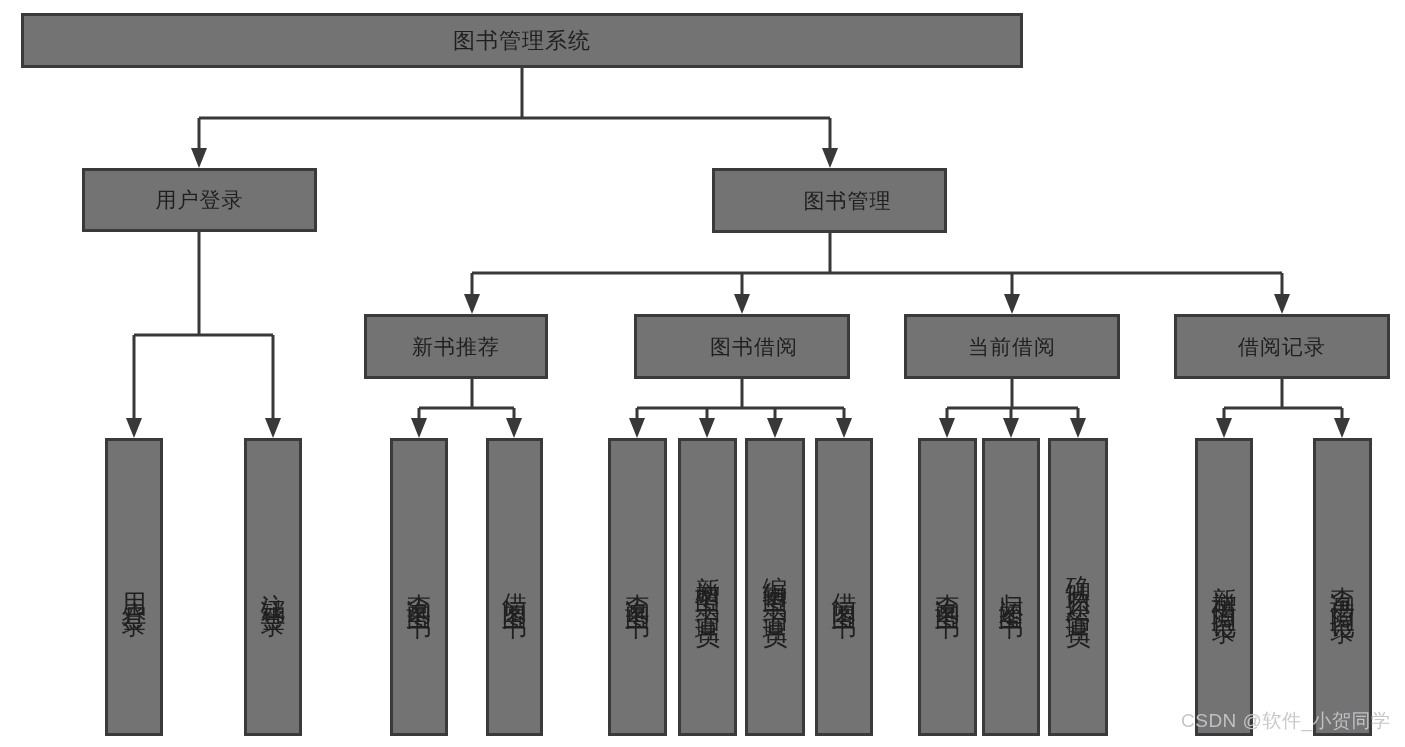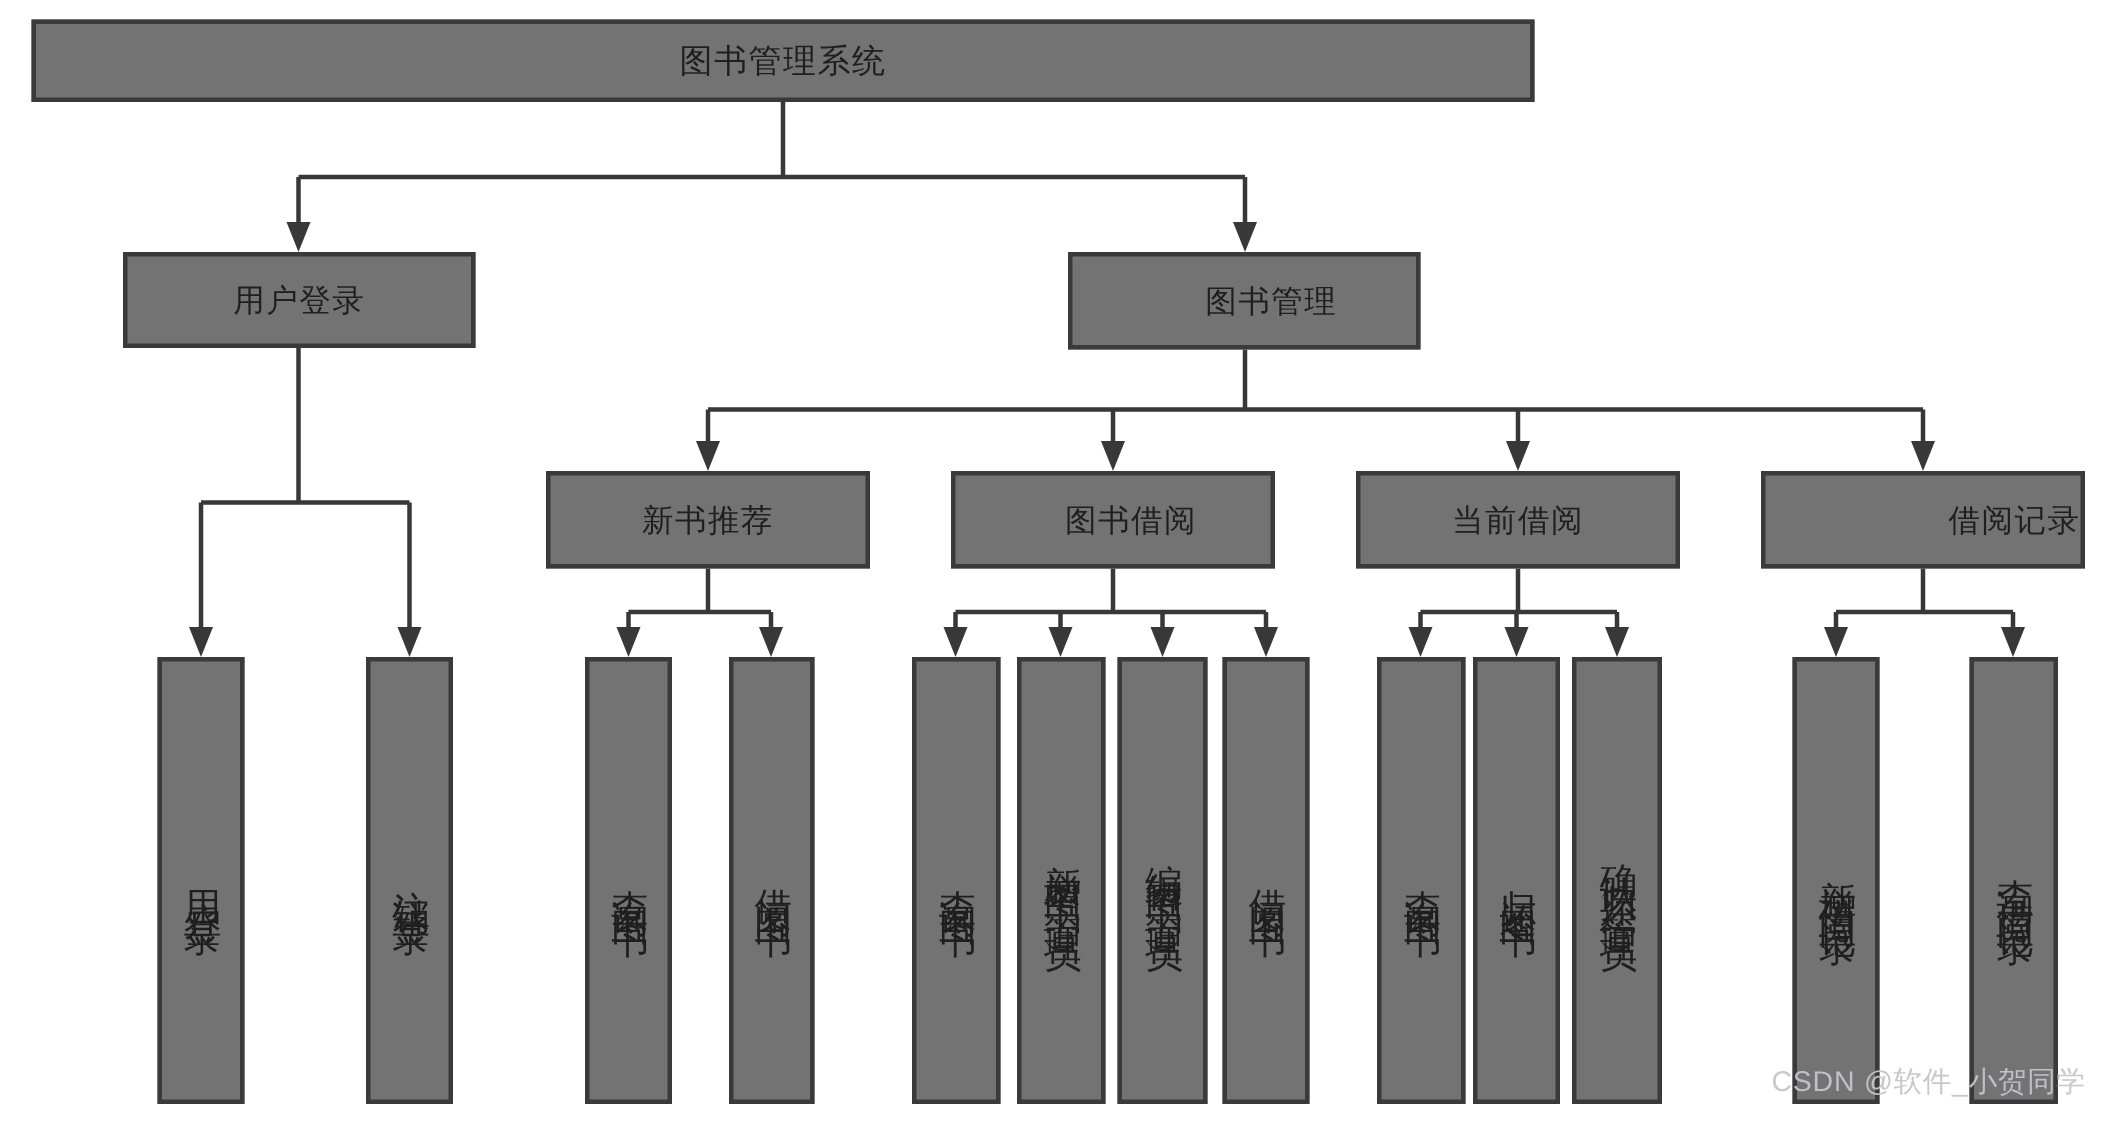--- a/index.html
+++ b/index.html
@@ -114,30 +114,30 @@
     <span>图书管理系统</span>
   </div>
 
   <div class="node h" style="left:82px; top:168px; width:235px; height:64px;">
     <span>用户登录</span>
   </div>
   <div class="node h" style="left:712px; top:168px; width:235px; height:65px;padding-left:36px;">
     <span>图书管理</span>
   </div>
 
-  <div class="node h" style="left:364px; top:314px; width:216px; height:65px;">
+  <div class="node h" style="left:364px; top:314px; width:184px; height:65px;">
     <span>新书推荐</span>
   </div>
   <div class="node h" style="left:634px; top:314px; width:216px; height:65px;padding-left:24px;">
     <span>图书借阅</span>
   </div>
   <div class="node h" style="left:904px; top:314px; width:216px; height:65px;">
     <span>当前借阅</span>
   </div>
-  <div class="node h" style="left:1174px; top:314px; width:216px; height:65px;justify-content:flex-end;">
+  <div class="node h" style="left:1174px; top:314px; width:216px; height:65px;">
     <span>借阅记录</span>
   </div>
 
   <div class="node leaf" style="left:105px; top:438px; width:58px; height:298px;">
     <span>用户登录</span>
   </div>
   <div class="node leaf" style="left:244px; top:438px; width:58px; height:298px;">
     <span>注销登录</span>
   </div>
 

